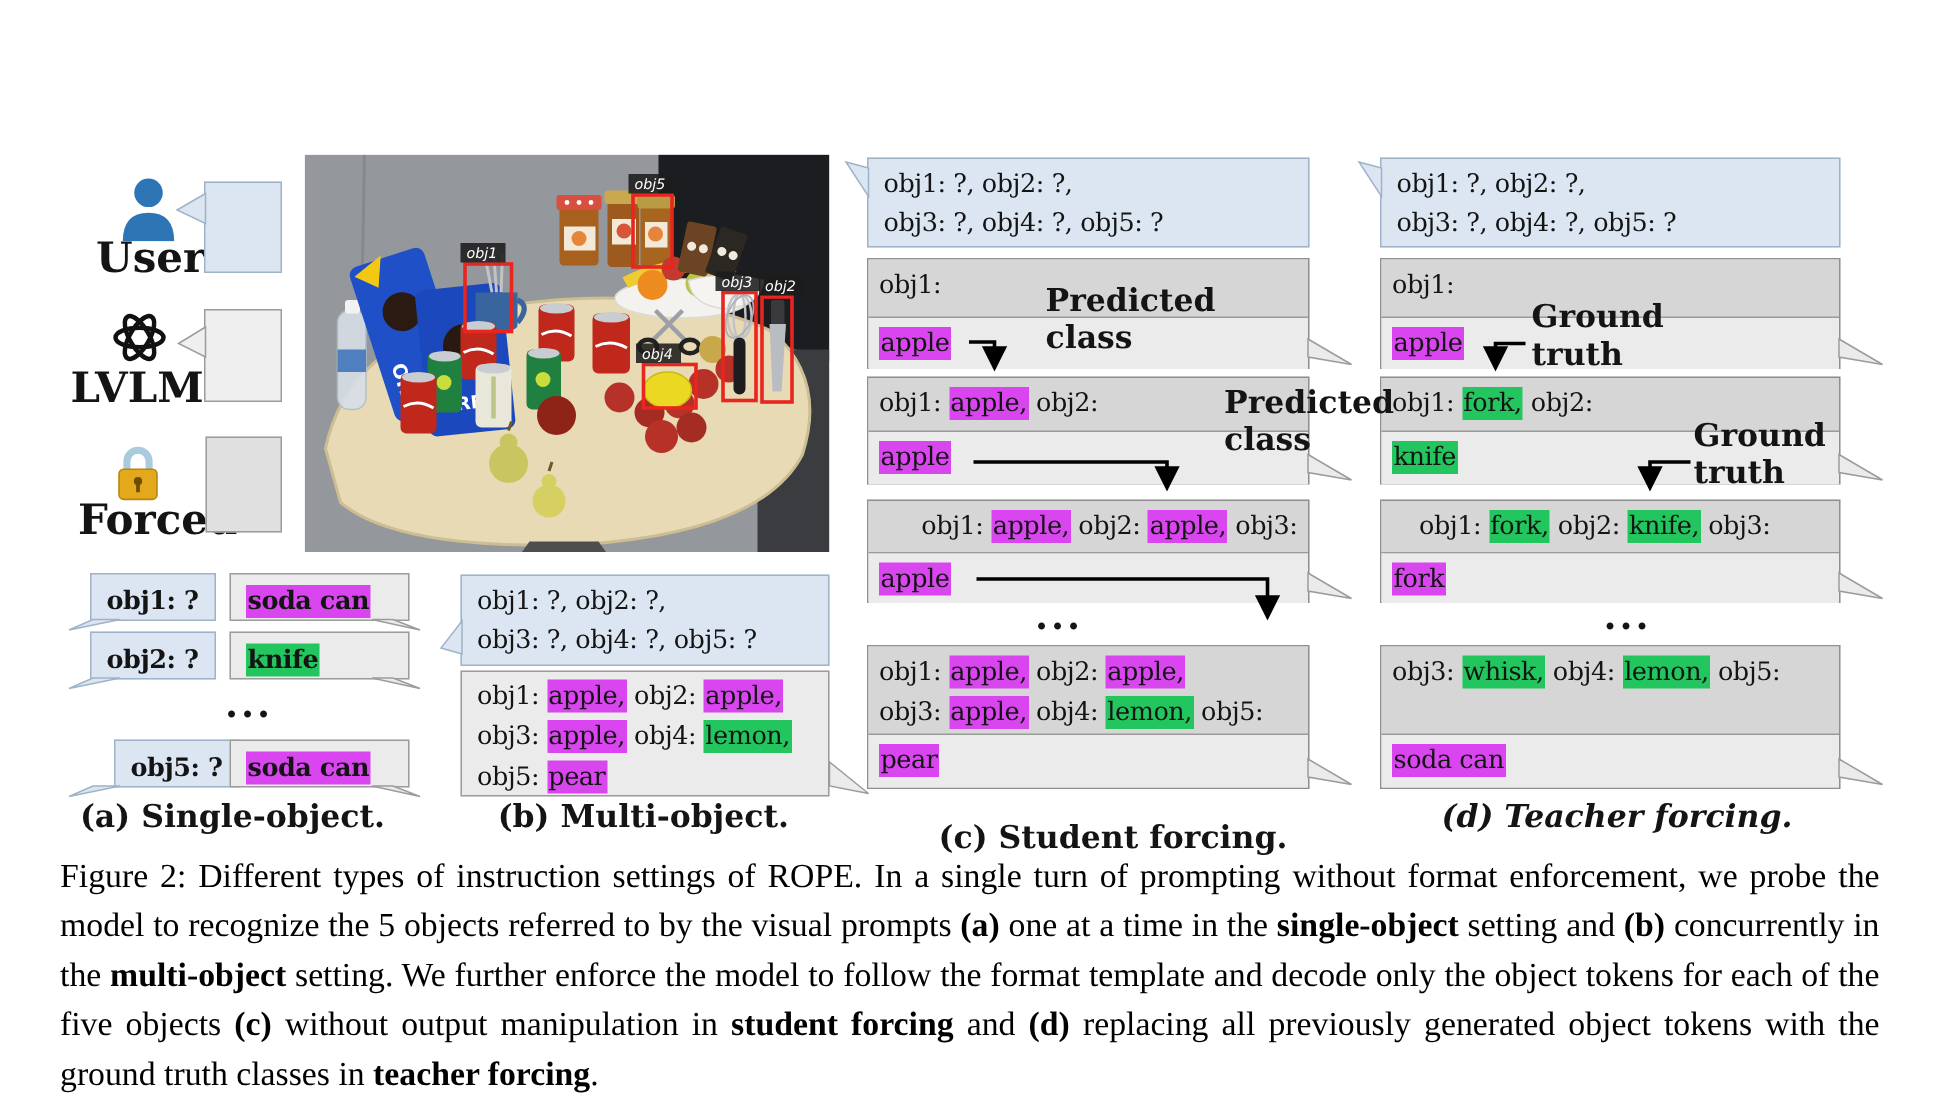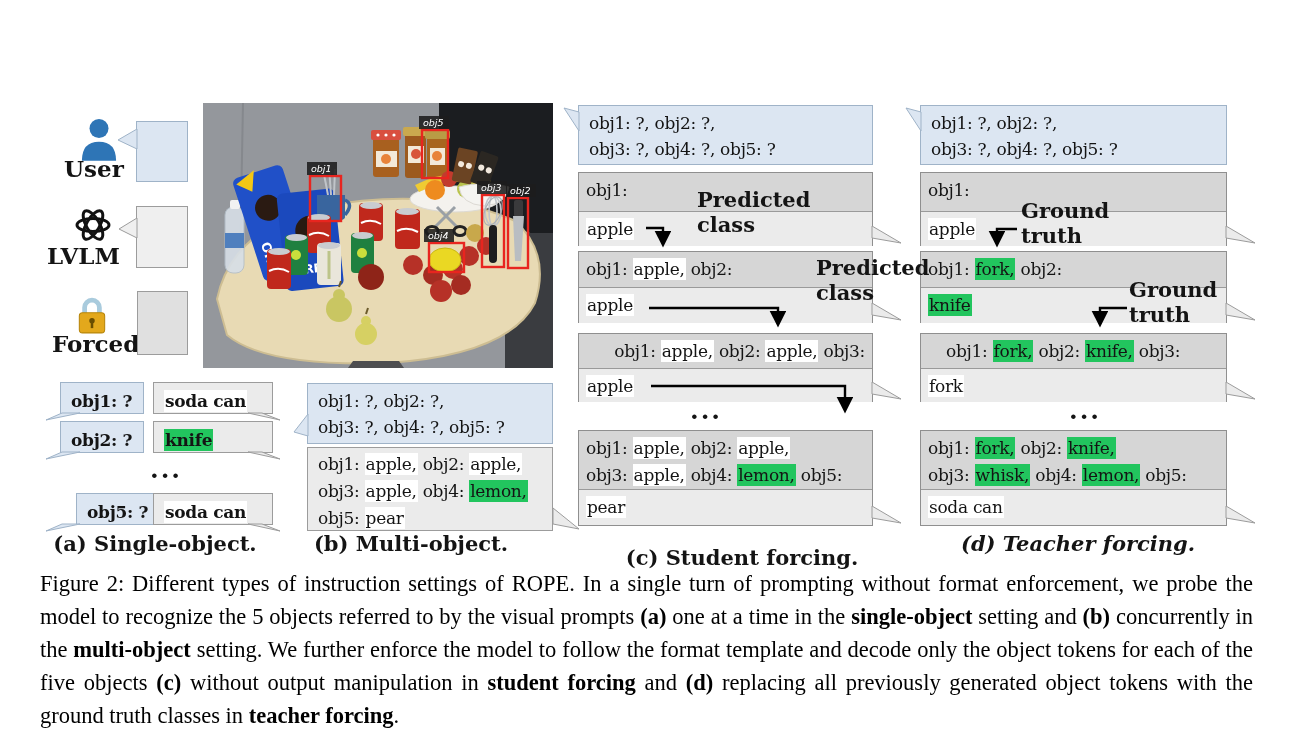--- a/index.html
+++ b/index.html
@@ -8,28 +8,28 @@
   .abs{position:absolute;}
   
   .bubble{position:absolute;border:1px solid #9c9c9c;background:#ebebeb;
           font-size:17px;line-height:26px;letter-spacing:-0.3px;box-sizing:border-box;}
   .blue{background:#dce6f2;border-color:#9fb3c8;}
   .forcedbox{background:#e0e0e0;border-color:#9c9c9c;}
   .turn{position:absolute;border:1px solid #8f8f8f;box-sizing:border-box;background:#ebebeb;}
   .trow{padding:4px 7px 0 7px;font-size:17px;line-height:26px;letter-spacing:-0.3px;box-sizing:border-box;}
   .prow{background:#d6d6d6;border-bottom:1px solid #9a9a9a;}
   .rrow{background:#ebebeb;}
-  .hy{background:#ffffff;padding:1px 1px;}
+  .hy{background:#d946ef;padding:1px 1px;}
   .hg{background:#22c55e;padding:1px 1px;}
   .bold{font-weight:bold;}
   .pad{padding:5px 10px 0 10px;font-weight:bold;}
   .panel-caption{position:absolute;font-weight:bold;font-size:21px;text-align:center;letter-spacing:0;}
   .ellipsis{position:absolute;font-weight:bold;font-size:25px;letter-spacing:2px;text-align:center;}
   .annotation{position:absolute;font-weight:bold;font-size:21px;line-height:25px;letter-spacing:0;z-index:40;}
-  .legend-label{position:absolute;font-weight:bold;font-size:23px;letter-spacing:0;}
+  .legend-label{position:absolute;font-weight:bold;font-size:28px;letter-spacing:0;}
   #page-caption{position:absolute;left:40px;top:567px;width:1213px;
     font-family:"Liberation Serif",serif;font-size:22.5px;line-height:33px;text-align:justify;color:#000;}
   #overlay{position:absolute;left:0;top:0;width:1292px;height:744px;pointer-events:none;z-index:30;}
   .photo{position:absolute;left:203px;top:103px;width:350px;height:265px;overflow:hidden;}
 </style>
 </head>
 <body>
 
 <div id="figure">
 
@@ -247,21 +247,21 @@
 
   <div class="bubble blue" style="left:307px;top:383px;width:246px;height:61px;padding:4px 10px 0 10px;">
     <div>obj1: ?, obj2: ?,</div>
     <div>obj3: ?, obj4: ?, obj5: ?</div>
   </div>
   <div class="bubble" style="left:307px;top:447px;width:246px;height:84px;padding:3px 10px 0 10px;line-height:27px;">
     <div><span>obj1: </span><span class="hy">apple,</span><span> obj2: </span><span class="hy">apple,</span></div>
     <div><span>obj3: </span><span class="hy">apple,</span><span> obj4: </span><span class="hg">lemon,</span></div>
     <div><span>obj5: </span><span class="hy">pear</span></div>
   </div>
-  <div class="panel-caption" style="left:296px;top:531px;width:230px;">(b) Multi-object.</div>
+  <div class="panel-caption" style="left:296px;top:531px;width:230px;text-align:right;">(b) Multi-object.</div>
 
   <div class="bubble blue" style="left:578px;top:105px;width:295px;height:60px;padding:4px 10px 0 10px;">
     <div>obj1: ?, obj2: ?,</div>
     <div>obj3: ?, obj4: ?, obj5: ?</div>
   </div>
   <div class="turn" style="left:578px;top:172px;width:295px;height:74px;">
     <div class="trow prow" style="height:39px;"><span>obj1:</span></div>
     <div class="trow rrow" style="height:34px;"><span class="hy">apple</span></div>
   </div>
   <div class="turn" style="left:578px;top:251px;width:295px;height:72px;">
@@ -302,21 +302,20 @@
     <div class="trow prow" style="height:36px;"><span>obj1: </span><span class="hg">fork,</span><span> obj2:</span></div>
     <div class="trow rrow" style="height:35px;"><span class="hg">knife</span></div>
   </div>
   <div class="turn" style="left:920px;top:333px;width:307px;height:69px;">
     <div class="trow prow" style="height:35px;padding-left:25px;"><span>obj1: </span><span class="hg">fork,</span><span> obj2: </span><span class="hg">knife,</span><span> obj3:</span></div>
     <div class="trow rrow" style="height:33px;"><span class="hy">fork</span></div>
   </div>
   <div class="ellipsis" style="left:1035px;top:396px;width:100px;">...</div>
   <div class="turn" style="left:920px;top:430px;width:307px;height:96px;">
     <div class="trow prow" style="height:59px;line-height:27px;">
-      <div><span>obj1: </span><span class="hg">fork,</span><span> obj2: </span><span class="hg">knife,</span></div>
       <div><span>obj3: </span><span class="hg">whisk,</span><span> obj4: </span><span class="hg">lemon,</span><span> obj5:</span></div>
     </div>
     <div class="trow rrow" style="height:35px;"><span class="hy">soda can</span></div>
   </div>
   <div class="panel-caption" style="left:938px;top:531px;width:280px;font-style:italic;">(d) Teacher forcing.</div>
   <div class="annotation" style="left:1021px;top:198px;">
     <div>Ground</div>
     <div>truth</div>
   </div>
   <div class="annotation" style="left:1129px;top:277px;">

